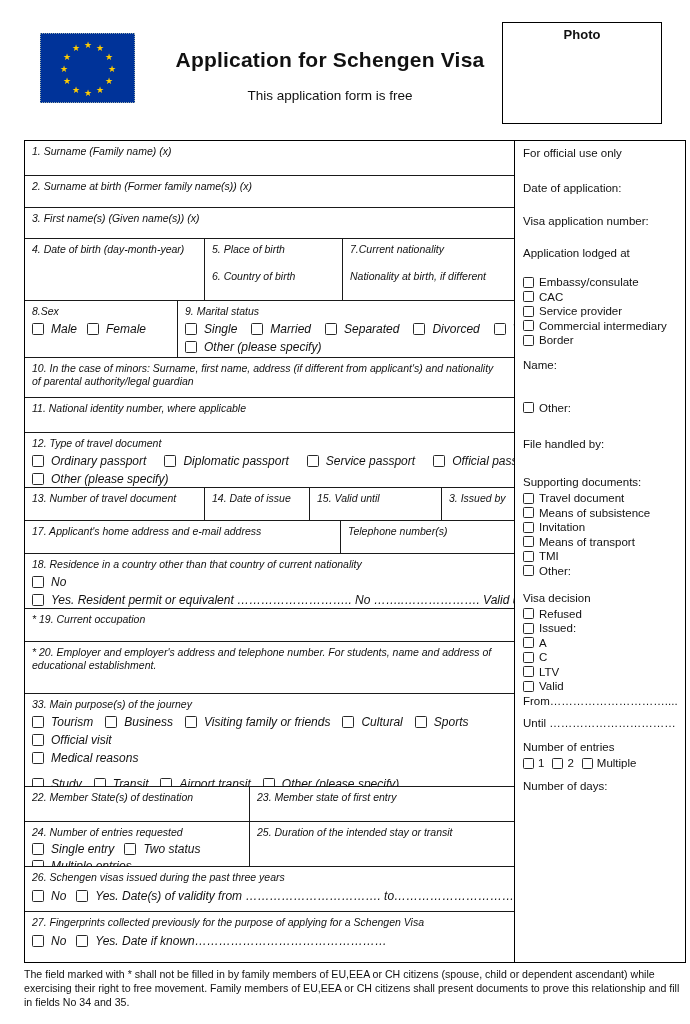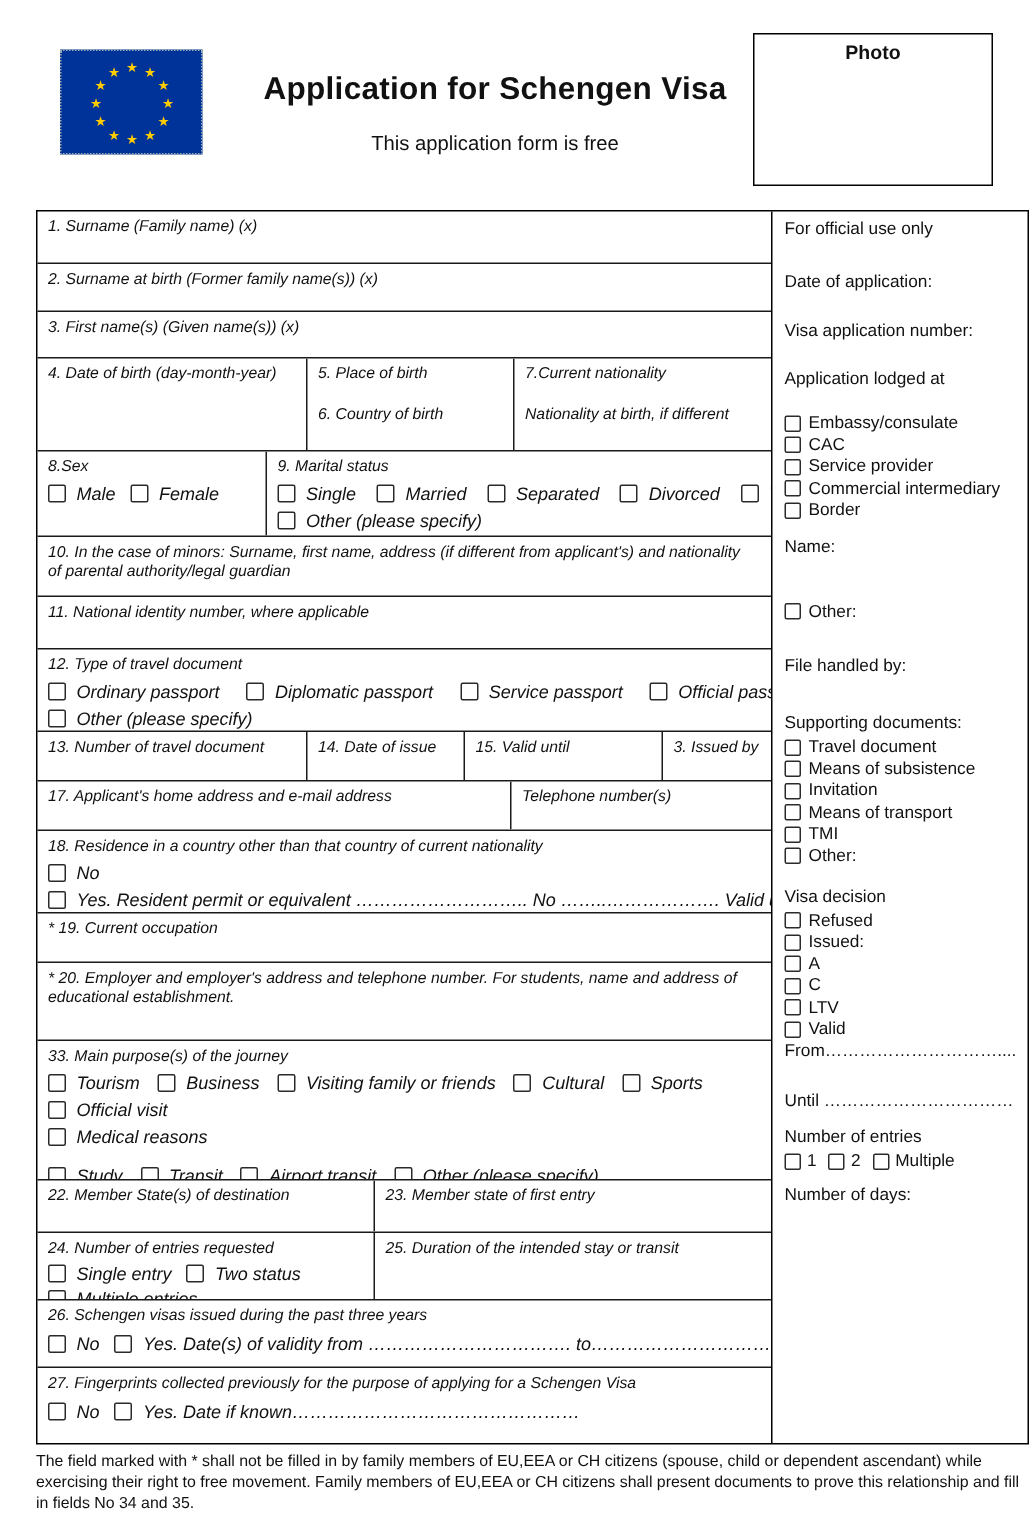--- a/index.html
+++ b/index.html
@@ -453,21 +453,21 @@
       <div class="oc-ck">
           <span class="ck"></span>
           <span class="oc-ckt">LTV</span>
         </div>
 
       <div class="oc-ck" style="">
           <span class="ck"></span>
           <span class="oc-ckt">Valid</span>
         </div>
       <div class="oc-line" style="margin-top:3px">From…………………………....</div>
-      <div class="oc-line" style="margin-top:19px">Until ……………………………</div>
+      <div class="oc-line" style="margin-top:8px">Until ……………………………</div>
 
       <div class="oc-line" style="margin-top:10px">Number of entries</div>
       <div class="oc-inline">
         <span class="cki">
             <span class="ck"></span>
             <span class="oc-ckt">1</span>
           </span>
         <span class="cki">
             <span class="ck"></span>
             <span class="oc-ckt">2</span>

